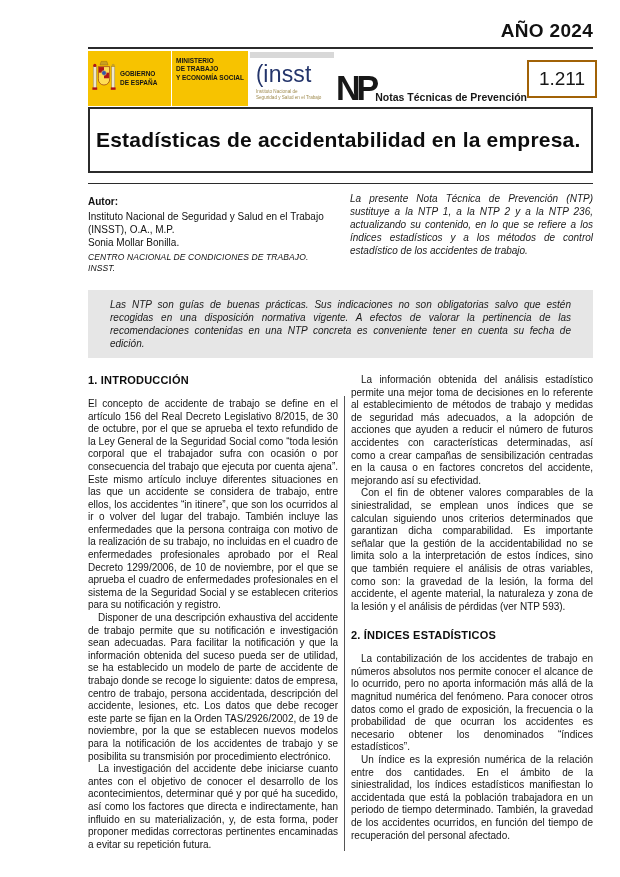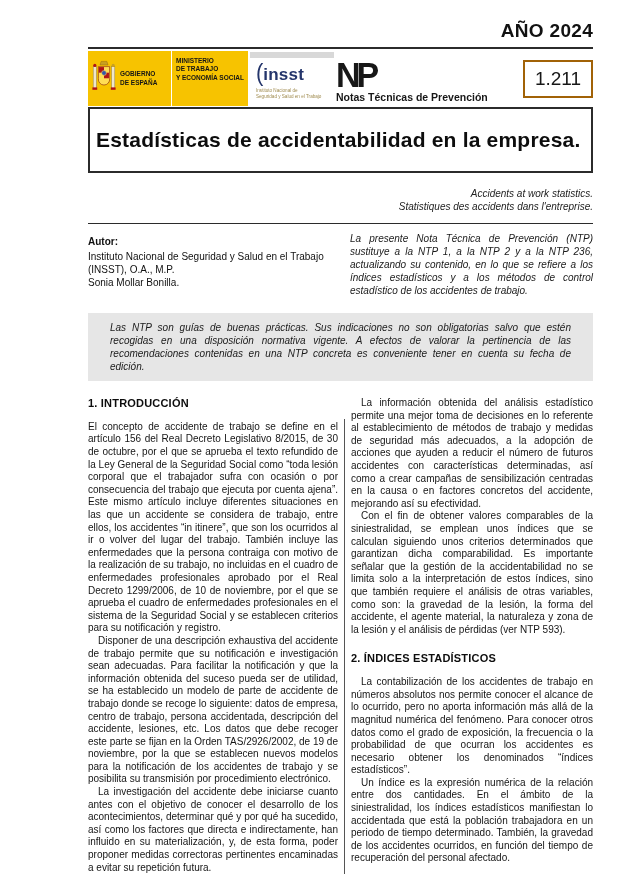--- a/index.html
+++ b/index.html
@@ -15,23 +15,23 @@
   .top-rule{border:0;border-top:2px solid #2b2b2b;margin:0 0 2px 0;}
   .masthead{display:flex;align-items:stretch;height:55px;margin-bottom:1px;}
   .gov-block{display:flex;background:var(--brand-yellow,#F7C300);width:160px;flex:0 0 160px;}
   .gov-left{display:flex;align-items:center;gap:4px;padding:3px 4px;width:84px;box-sizing:border-box;border-right:1px solid #fff;}
   .gov-name{font-size:6.5px;font-weight:bold;line-height:1.25;white-space:pre-line;color:#151515;}
   .gov-ministry{font-size:6.5px;font-weight:bold;line-height:1.3;white-space:pre-line;color:#151515;padding:6px 4px;flex:1;}
   .insst-block{width:88px;flex:0 0 88px;position:relative;padding:8px 4px 2px 8px;box-sizing:border-box;}
   .insst-graybar{position:absolute;top:1px;left:2px;right:2px;height:6px;background:#d8d8d8;}
   .insst-logo{display:flex;align-items:center;margin-top:4px;}
   .insst-paren{font-size:22px;font-weight:300;color:var(--insst-blue,#24356B);line-height:1;transform:scaleY(1.05);}
-  .insst-acronym{font-size:17px;font-weight:bold;letter-spacing:.2px;color:var(--insst-blue,#24356B);line-height:1;}
+  .insst-acronym{font-size:23px;font-weight:normal;letter-spacing:.2px;color:var(--insst-blue,#24356B);line-height:1;}
   .insst-caption{font-size:4.6px;line-height:1.35;color:var(--caption-olive,#A08C50);white-space:pre-line;margin-top:3px;}
-  .np-block{flex:1;display:flex;flex-direction:column;align-items:flex-start;justify-content:flex-end;padding-bottom:3px;}
+  .np-block{flex:1;display:flex;flex-direction:row;align-items:flex-end;justify-content:flex-end;padding-bottom:3px;}
   .np-glyph{font-size:34px;font-weight:900;letter-spacing:-4px;line-height:.9;color:#171717;transform:scaleY(1.05);}
   .np-series{font-size:10.5px;font-weight:bold;color:#171717;margin-top:1px;white-space:nowrap;}
   .num-box{flex:0 0 66px;width:66px;height:34px;border:2px solid #a16207;align-self:center;
     display:flex;align-items:center;justify-content:center;font-size:19px;color:#171717;}
 
   
   .title-box{border:2px solid #2b2b2b;margin-top:1px;height:62px;display:flex;align-items:center;padding:0 6px;}
   .title-box h1{font-size:21px;font-weight:bold;margin:0;letter-spacing:.2px;color:#0d0d0d;}
   .subtitles{text-align:right;font-style:italic;font-size:10px;line-height:1.3;margin-top:14px;color:#222;}
   .mid-rule{border:0;border-top:1.5px solid #2b2b2b;margin:10px 0 0 0;}
@@ -107,32 +107,29 @@
       <div class="np-series">Notas Técnicas de Prevención</div>
     </div>
 
     <div class="num-box">1.211</div>
   </div>
 
   <div class="title-box">
     <h1>Estadísticas de accidentabilidad en la empresa.</h1>
   </div>
 
-  <div class="subtitles">
-    <div>Accidents at work statistics.</div>
-    <div>Statistiques des accidents dans l'entreprise.</div>
-  </div>
 
   <hr class="mid-rule">
 
   <div class="credits">
     <div class="credits-left">
       <div class="lbl">Autor:</div>
       <div>Instituto Nacional de Seguridad y Salud en el Trabajo (INSST), O.A., M.P.</div>
       <div>Sonia Mollar Bonilla.</div>
+      <div class="center-line">CENTRO NACIONAL DE CONDICIONES DE TRABAJO. INSST.</div>
     </div>
     <div class="credits-right">La presente Nota Técnica de Prevención (NTP) sustituye a la NTP 1, a la NTP 2 y a la NTP 236, actualizando su contenido, en lo que se refiere a los índices estadísticos y a los métodos de control estadístico de los accidentes de trabajo.</div>
   </div>
 
   <div class="disclaimer">Las NTP son guías de buenas prácticas. Sus indicaciones no son obligatorias salvo que estén recogidas en una disposición normativa vigente. A efectos de valorar la pertinencia de las recomendaciones contenidas en una NTP concreta es conveniente tener en cuenta su fecha de edición.</div>
 
   <div class="article">
     <div class="col col-left">
       <h2 class="sec-heading">1. INTRODUCCIÓN</h2>
       <p class="para">El concepto de accidente de trabajo se define en el artículo 156 del Real Decreto Legislativo 8/2015, de 30 de octubre, por el que se aprueba el texto refundido de la Ley General de la Seguridad Social como “toda lesión corporal que el trabajador sufra con ocasión o por consecuencia del trabajo que ejecuta por cuenta ajena”. Este mismo artículo incluye diferentes situaciones en las que un accidente se considera de trabajo, entre ellos, los accidentes “in itinere”, que son los ocurridos al ir o volver del lugar del trabajo. También incluye las enfermedades que la persona contraiga con motivo de la realización de su trabajo, no incluidas en el cuadro de enfermedades profesionales aprobado por el Real Decreto 1299/2006, de 10 de noviembre, por el que se aprueba el cuadro de enfermedades profesionales en el sistema de la Seguridad Social y se establecen criterios para su notificación y registro.</p>

